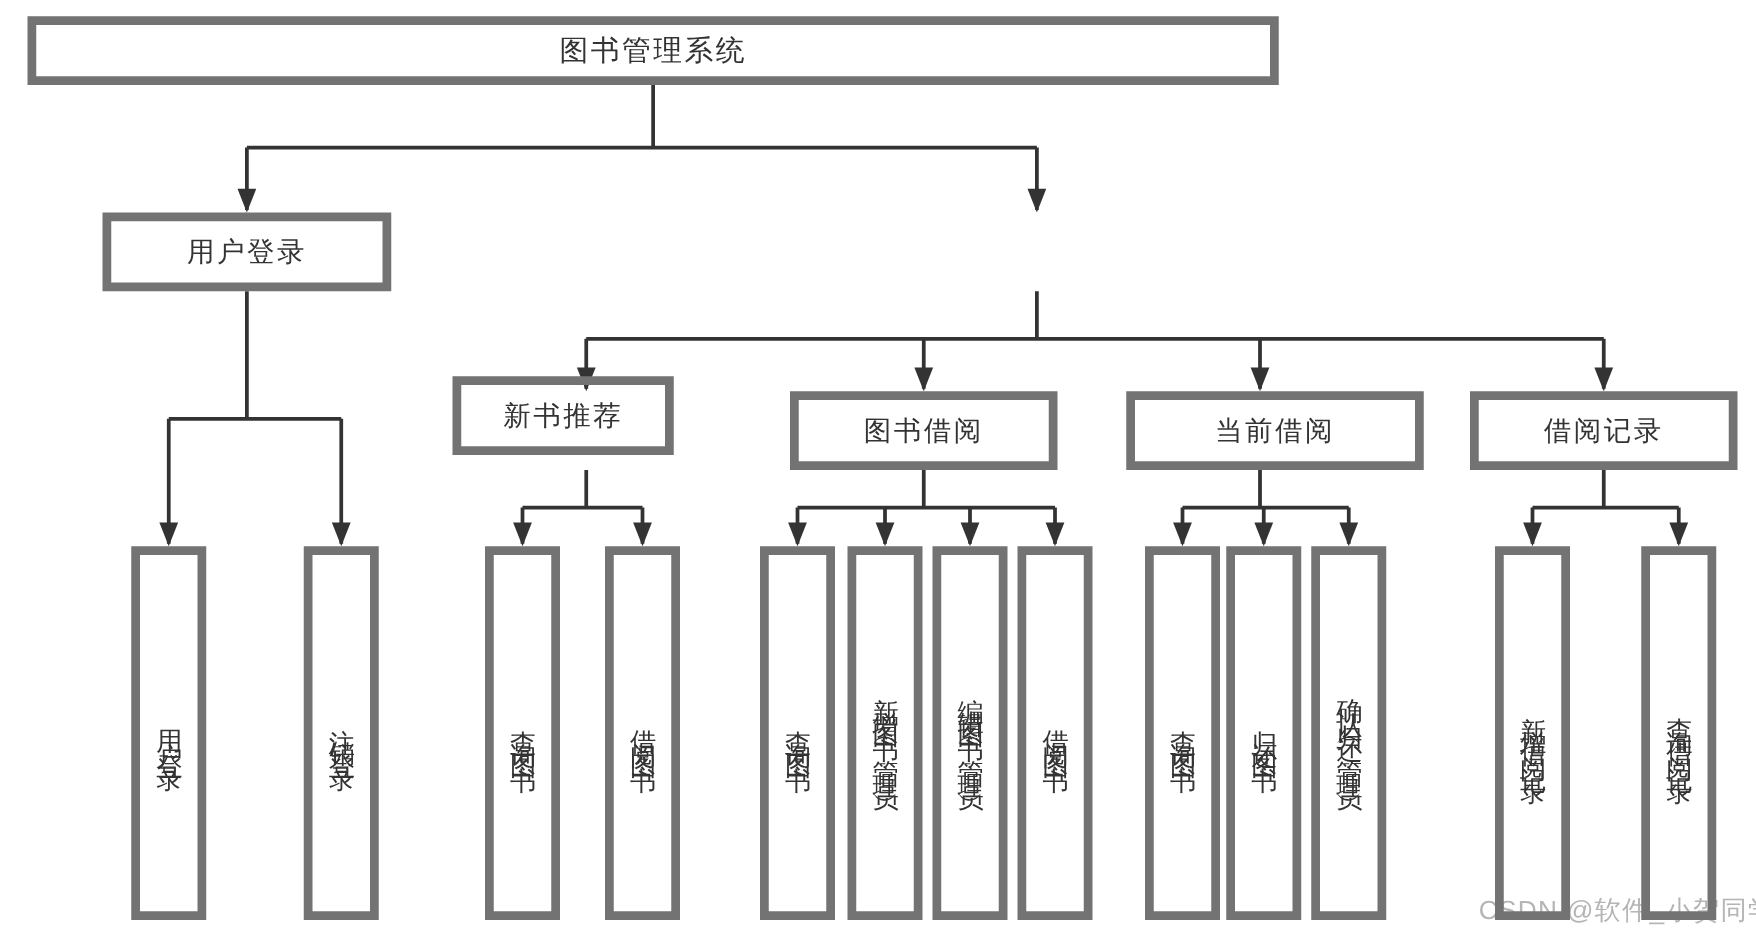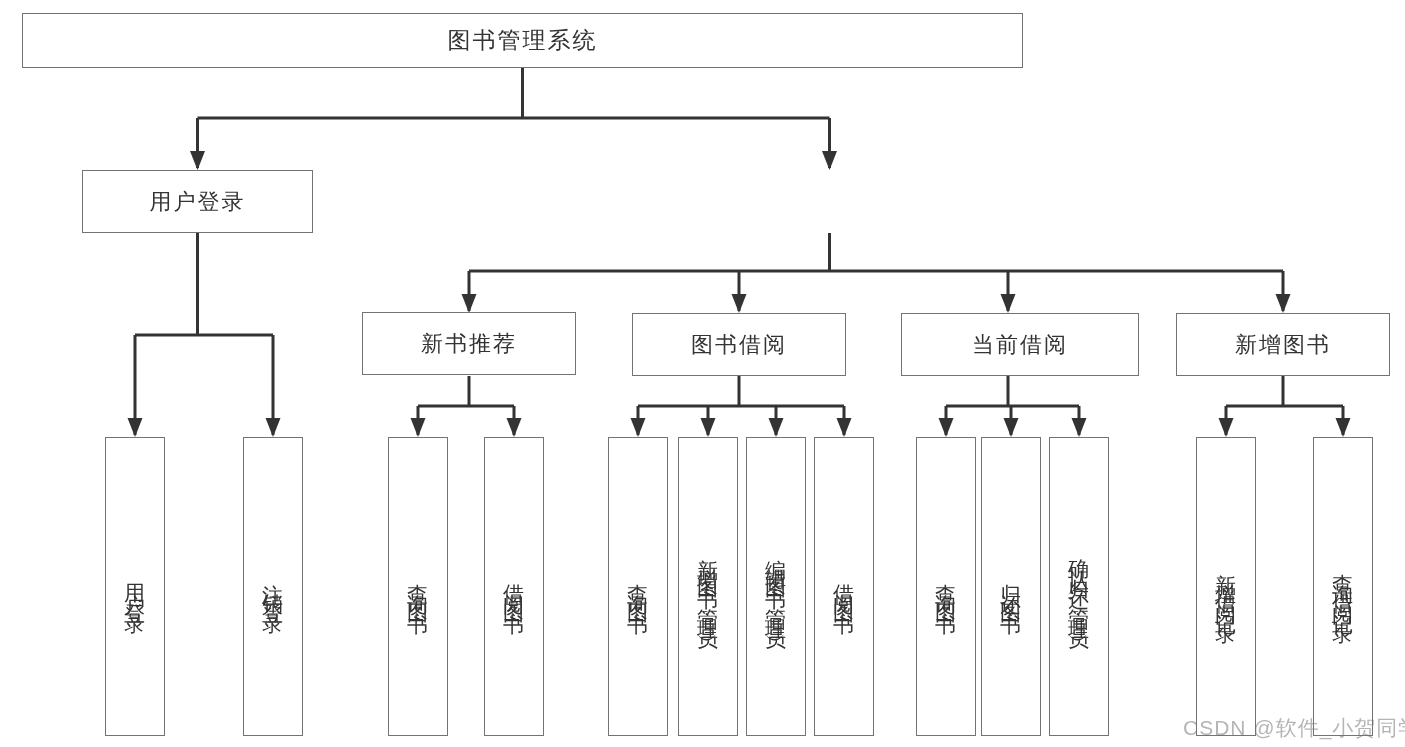--- a/index.html
+++ b/index.html
@@ -9,21 +9,21 @@
     background:#ffffff;
     font-family:"Liberation Sans","DejaVu Sans",sans-serif;
     overflow:hidden;
   }
   .connectors{
     position:absolute;left:0;top:0;z-index:0;
   }
   .box{
     position:absolute;
     box-sizing:border-box;
-    border:1px solid #737373;
+    border:7px solid #737373;
     background:transparent;
     display:flex;align-items:center;justify-content:center;
     color:#333333;
     z-index:2;
   }
   .box.h{letter-spacing:2px;}
   .box.title-box{font-size:23px;}
   .box.lvl{font-size:22px;}
   .v-text{
     writing-mode:vertical-rl;
@@ -88,24 +88,24 @@
       <polygon points="1071.5,418 1086.5,418 1079,437"></polygon>
       <polygon points="1218.5,418 1233.5,418 1226,437"></polygon>
       <polygon points="1335.5,418 1350.5,418 1343,437"></polygon>
     </g>
   </svg>
 
   <div class="box h title-box" style="left:22px;top:13px;width:1001px;height:55px;">图书管理系统</div>
 
   <div class="box h lvl" style="left:82px;top:170px;width:231px;height:63px;">用户登录</div>
 
-  <div class="box h lvl" style="left:362px;top:312px;width:214px;height:63px;">新书推荐</div>
+  <div class="box h lvl" style="left:362px;top:301px;width:177px;height:63px;">新书推荐</div>
   <div class="box h lvl" style="left:632px;top:313px;width:214px;height:63px;">图书借阅</div>
   <div class="box h lvl" style="left:901px;top:313px;width:238px;height:63px;">当前借阅</div>
-  <div class="box h lvl" style="left:1176px;top:313px;width:214px;height:63px;">新增图书</div>
+  <div class="box h lvl" style="left:1176px;top:313px;width:214px;height:63px;">借阅记录</div>
 
   <div class="box" style="left:105px;top:437px;width:60px;height:299px;">
     <span class="v-text">用户登录</span>
   </div>
   <div class="box" style="left:243px;top:437px;width:60px;height:299px;">
     <span class="v-text">注销登录</span>
   </div>
 
   <div class="box" style="left:388px;top:437px;width:60px;height:299px;">
     <span class="v-text">查询图书</span>

